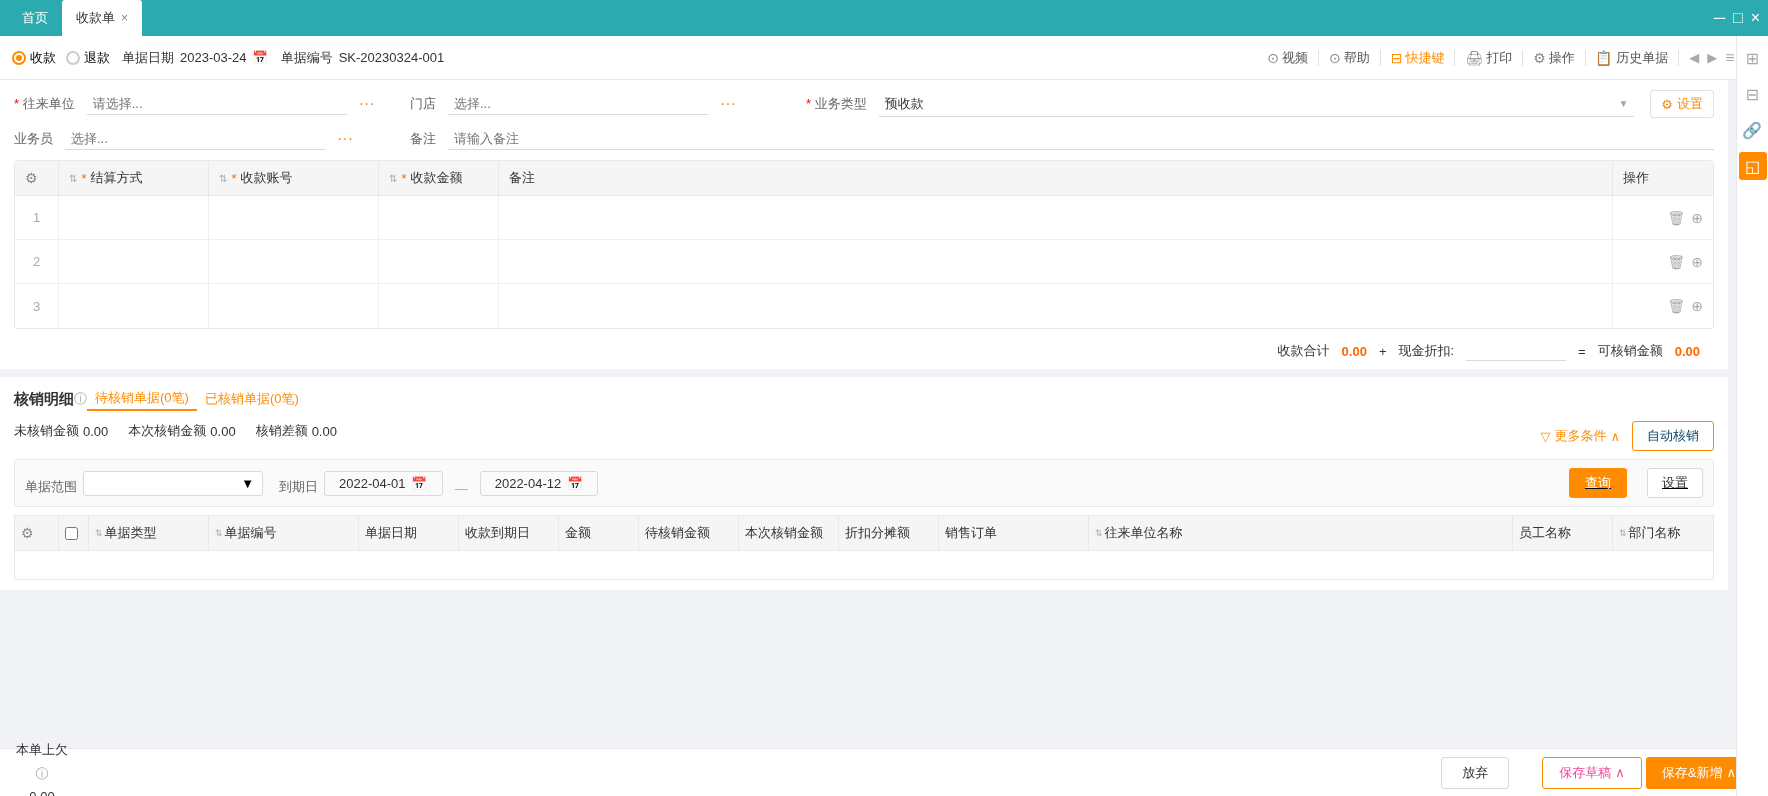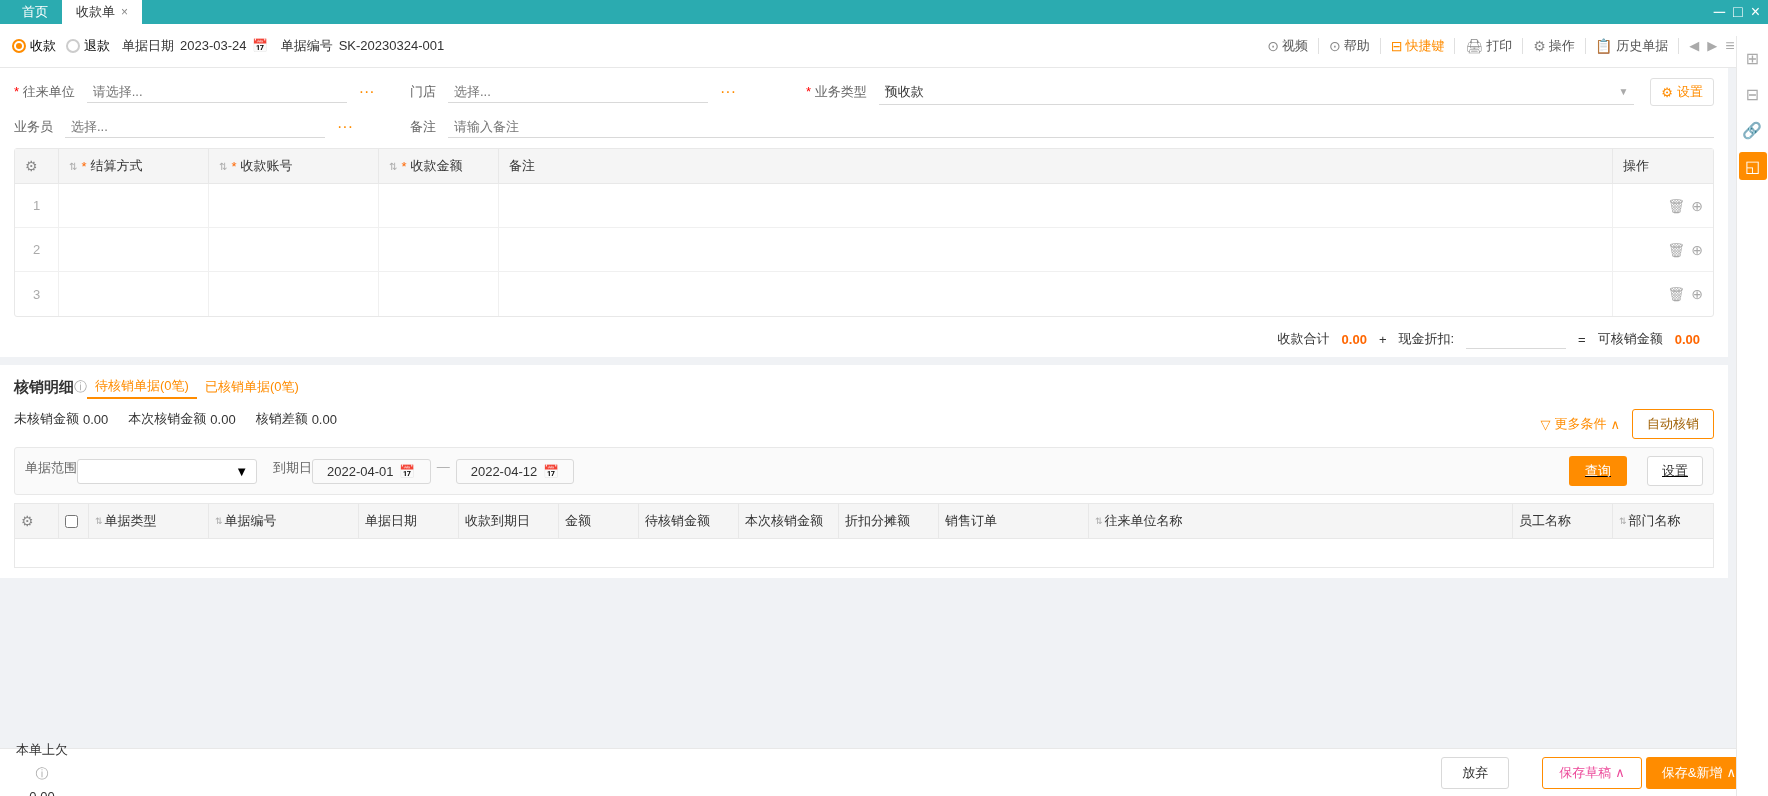--- a/index.html
+++ b/index.html
@@ -3,21 +3,21 @@
   <meta charset="utf-8">
   <style>
     * { box-sizing: border-box; margin: 0; padding: 0; font-family: 'Microsoft YaHei', sans-serif; font-size: 13px; }
     body { background: #f0f2f5; width: 1768px; min-height: 796px; overflow: hidden; }
 
     
     .tab-bar {
       display: flex;
       align-items: center;
       background: #2babb0;
-      height: 24px;
+      height: 36px;
       padding: 0 8px;
     }
     .tab-home {
       color: #fff;
       padding: 0 14px;
       height: 36px;
       line-height: 36px;
       cursor: pointer;
       font-size: 13px;
     }
@@ -176,30 +176,30 @@
     .verif-stats {
       display: flex; align-items: center; gap: 20px; margin-bottom: 10px;
       font-size: 13px; color: #333;
     }
     .verif-stats span { display: flex; align-items: center; gap: 4px; }
     .verif-stats .val { color: #333; font-weight: 500; }
     .filter-btn {
       color: #ff8c00; cursor: pointer; display: flex; align-items: center; gap: 4px; font-size: 13px;
     }
     .auto-btn {
-      background: #fff; border: 1px solid #ff8c00; color: #a16207;
+      background: #fff; border: 1px solid #ff8c00; color: #0c4a6e;
       padding: 5px 14px; border-radius: 3px; cursor: pointer; font-size: 13px;
     }
 
     
     .filter-row {
       display: flex; align-items: center; gap: 16px; margin-bottom: 8px;
       padding: 8px 10px; background: #fafafa; border: 1px solid #e8e8e8; border-radius: 3px;
     }
-    .filter-field { display: flex; align-items: flex-start; }
+    .filter-field { display: flex; align-items: flex-end; gap: 6px; }
     .filter-field label { color: #666; white-space: nowrap; }
     .filter-select {
       border: 1px solid #d9d9d9; border-radius: 3px; padding: 4px 8px;
       min-width: 120px; display: flex; align-items: center; justify-content: space-between;
       cursor: pointer; background: #fff;
     }
     .filter-date-input {
       border: 1px solid #d9d9d9; border-radius: 3px; padding: 4px 14px;
       min-width: 100px; color: #333; display: flex; align-items: center; gap: 6px;
     }

